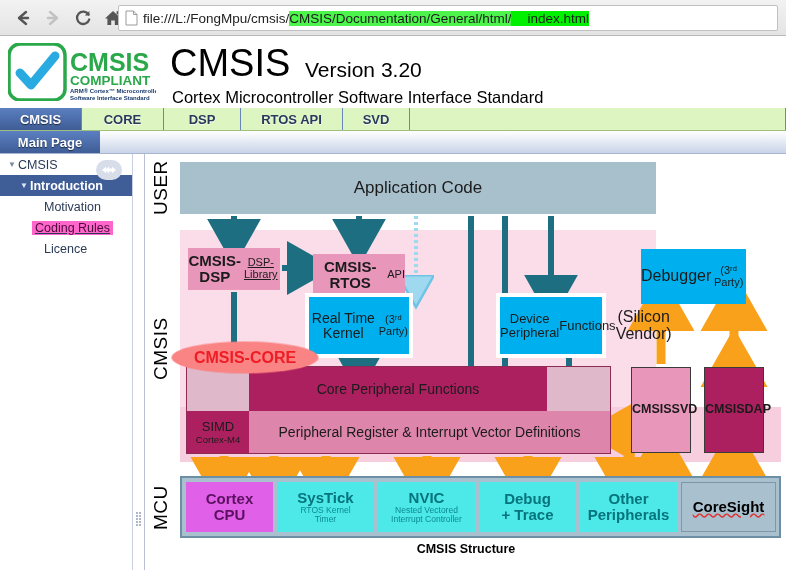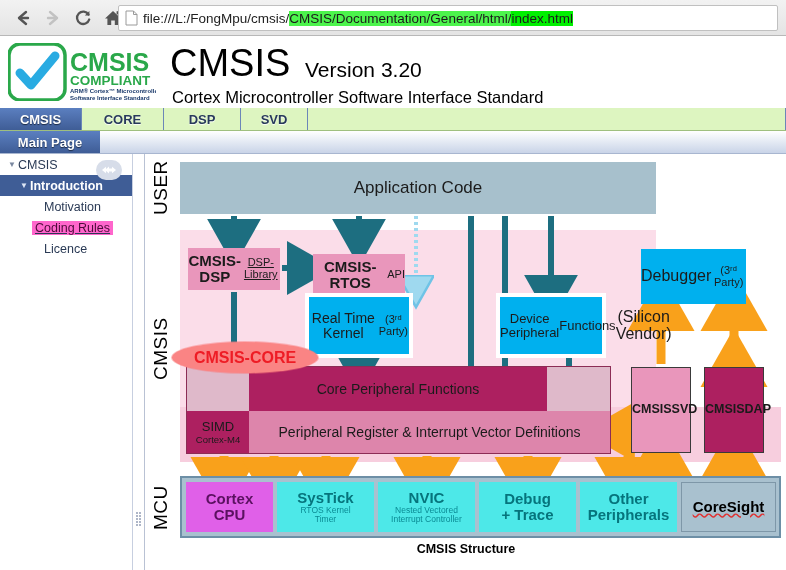--- a/index.html
+++ b/index.html
@@ -25,21 +25,21 @@
     position:absolute; left:118px; top:5px; width:660px; height:26px;
     background:#ffffff; border:1px solid #c0c0c0; border-radius:2px;
     display:flex; align-items:center; padding:0 4px;
   }
   #page-doc-icon { margin:0 5px 0 2px; }
   #url-text {
     font-size:13.5px; color:#222; white-space:nowrap; overflow:hidden;
     font-family:"Liberation Sans", sans-serif;
   }
   .url-hl1 { background:#4cf44c; color:#1b1b1b; }
-  .url-hl2 { background:#00f000; color:#1b1b1b; }
+  .url-hl2 { background:#00f000; color:#1b1b1b;padding-left:16px; }
 
   
   #doc-header {
     position:absolute; left:0; top:36px; width:786px; height:72px;
     background:#ffffff;
   }
   #cmsis-logo { position:absolute; left:8px; top:7px; width:148px; height:58px; }
   #title-main {
     position:absolute; left:170px; top:6px;
     font-size:38px; color:#000; font-family:"Liberation Sans", sans-serif;
@@ -285,20 +285,21 @@
   </svg>
   <div id="title-main">CMSIS</div>
   <div id="title-version">Version 3.20</div>
   <div id="title-sub">Cortex Microcontroller Software Interface Standard</div>
 </div>
 
 <div id="tabbar">
   <div id="tab-0" class="tab active">CMSIS</div>
   <div id="tab-1" class="tab">CORE</div>
   <div id="tab-2" class="tab">DSP</div>
+  <div id="tab-3" class="tab">RTOS API</div>
   <div id="tab-4" class="tab">SVD</div>
   <div id="tab-fill" class="tab"></div>
 </div>
 
 <div id="subtabbar">
   <div id="subtab-0">Main Page</div>
 </div>
 
 <div id="sidebar">
   <div class="tree-row" style="padding-left:6px;">

